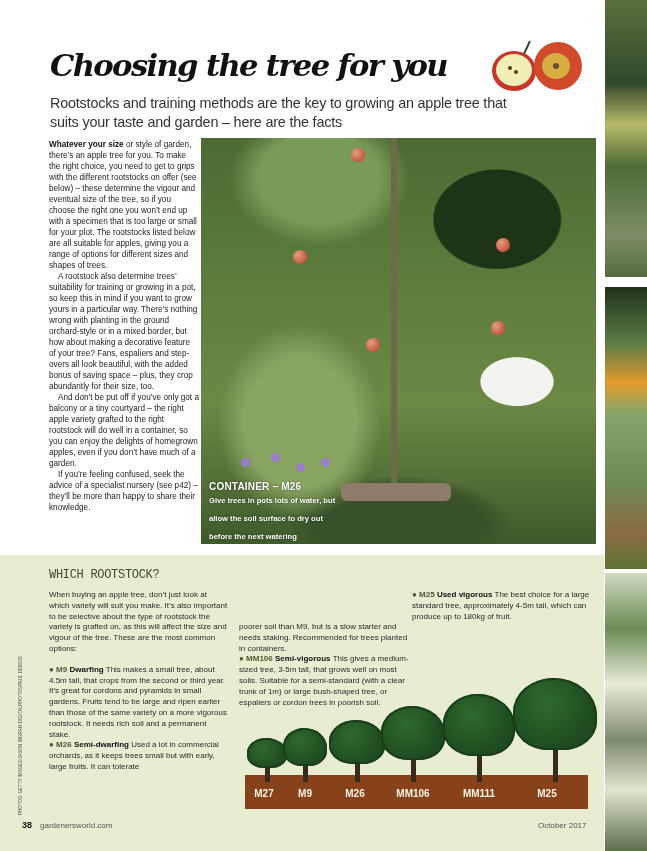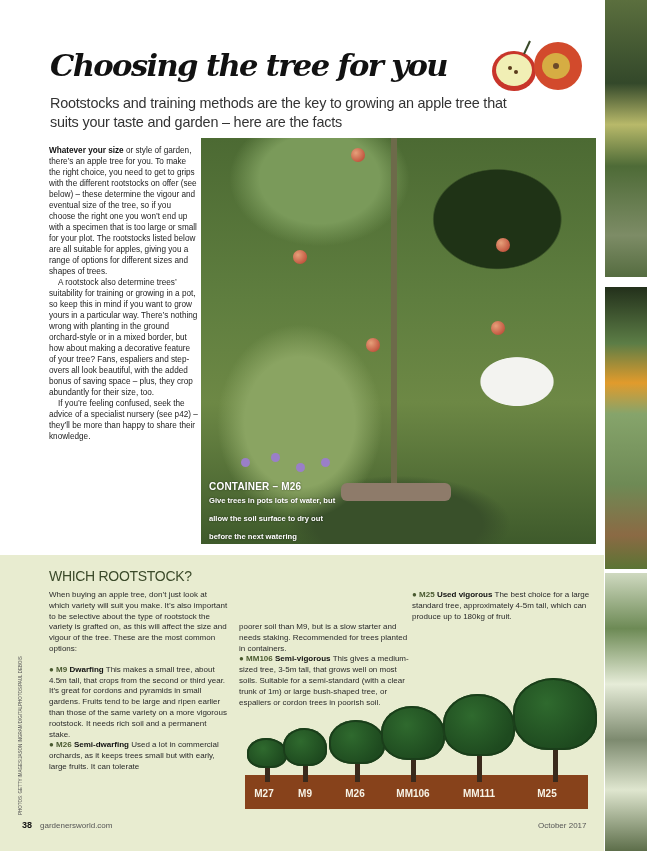--- a/index.html
+++ b/index.html
@@ -1,20 +1,20 @@
 <!DOCTYPE html>
 <html><head>
 <meta charset="utf-8">
 <style>
   html, body { margin:0; padding:0; }
   body { width:647px; height:851px; position:relative; overflow:hidden; background:#ffffff; font-family:"DejaVu Sans", sans-serif; color:#222; }
   .title { position:absolute; left:50px; top:48px; font-family:"DejaVu Serif", serif; font-weight:900; font-style:italic; font-size:30px; letter-spacing:-1.6px; color:#111; white-space:nowrap; transform:scaleX(1.02); transform-origin:left; }
   .subtitle { position:absolute; left:50px; top:94px; width:460px; font-family:"Liberation Sans", sans-serif; font-size:14.4px; line-height:19px; color:#333; letter-spacing:-0.2px; }
   .apples { position:absolute; left:486px; top:36px; width:100px; height:60px; }
-  .intro { position:absolute; left:49px; top:139px; width:150px; font-family:"Liberation Sans", sans-serif; font-size:8.2px; line-height:11px; color:#222;margin-top:6px; }
+  .intro { position:absolute; left:49px; top:139px; width:150px; font-family:"Liberation Sans", sans-serif; font-size:8.2px; line-height:11px; color:#222; }
   .intro p { margin:0; text-indent:9px; }
   .intro p:first-child { text-indent:0; }
   .intro b { font-weight:bold; color:#111; }
   .photo { position:absolute; left:201px; top:138px; width:395px; height:406px; overflow:hidden;
     background:
       radial-gradient(ellipse 60px 40px at 80% 60%, #f3f3f0 0 60%, transparent 62%),
       radial-gradient(ellipse 90px 70px at 75% 20%, #1f3316 0 70%, transparent 72%),
       radial-gradient(ellipse 120px 90px at 30% 10%, #7a9a5a 0 50%, transparent 75%),
       radial-gradient(ellipse 110px 130px at 25% 70%, #8aa462 0 50%, transparent 75%),
       radial-gradient(ellipse 140px 60px at 50% 95%, #39502a 0 60%, transparent 80%),
@@ -25,21 +25,21 @@
   .apple-dot { position:absolute; width:14px; height:14px; border-radius:50%; background:radial-gradient(circle at 35% 35%, #e6a07a, #b53a2a); }
   .flower { position:absolute; width:9px; height:9px; border-radius:50%; background:#9a7fc8; }
   .caption { position:absolute; left:8px; top:343px; width:130px; color:#fff; font-family:"Liberation Sans", sans-serif; text-shadow:0 0 2px rgba(0,0,0,.6); }
   .caption .cap-title { font-weight:bold; font-size:10px; letter-spacing:.2px; }
   .caption .cap-text { font-weight:bold; font-size:7.6px; line-height:18px; }
   .strip { position:absolute; left:605px; width:42px; }
   .strip1 { top:0; height:277px; background:linear-gradient(180deg,#5b6f3e 0%,#33482a 30%,#b8b96a 45%,#4e6b37 60%,#7d8c66 85%,#556c40 100%); }
   .strip2 { top:287px; height:282px; background:linear-gradient(180deg,#23301b 0%,#5c7d46 20%,#e19b2c 34%,#86a46b 45%,#6e8a55 70%,#8b6a44 88%,#5b7434 100%); }
   .strip3 { top:573px; height:278px; background:linear-gradient(180deg,#cfd9c0 0%,#6d8a55 20%,#e6ecd8 40%,#7d8a6f 60%,#dfe6cf 78%,#5d6e4a 100%); }
   .panel { position:absolute; left:0; top:555px; width:604px; height:296px; background:#e8ecd0; }
-  .panel-title { position:absolute; left:49px; top:568px; font-family:Liberation Sans, sans-serif; font-size:14px; color:#3b4a2a; letter-spacing:-0.3px;text-align:right; }
+  .panel-title { position:absolute; left:49px; top:568px; font-family:Liberation Mono, monospace; font-size:12px; color:#3b4a2a; letter-spacing:-0.3px;text-align:right; }
   .col { position:absolute; font-family:"Liberation Sans", sans-serif; font-size:8px; line-height:10.8px; color:#2a2a2a; }
   .col1 { left:49px; top:590px; width:180px; }
   .col2 { left:239px; top:590px; width:170px;margin-top:32px; }
   .col3 { left:412px; top:590px; width:180px; }
   .col p { margin:0; }
   .col .gap { height:10px; }
   .bullet { color:#4a5a30; }
   .code { font-weight:bold; color:#4a5a30; }
   .lbl { font-weight:bold; color:#111; }
   .credit { position:absolute; left:18px; top:615px; width:8px; height:200px; }
@@ -68,20 +68,21 @@
   <ellipse cx="72" cy="30" rx="24" ry="24" fill="#d24a2c"></ellipse>
   <ellipse cx="70" cy="30" rx="14" ry="13" fill="#d7c64a" opacity="0.8"></ellipse>
   <circle cx="70" cy="30" r="3" fill="#6a4a2a"></circle>
 </svg>
 
 <div class="subtitle">Rootstocks and training methods are the key to growing an apple tree that suits your taste and garden – here are the facts</div>
 
 <div class="intro">
   <p><b>Whatever your size</b><span> or style of garden, there’s an apple tree for you. To make the right choice, you need to get to grips with the different rootstocks on offer (see below) – these determine the vigour and eventual size of the tree, so if you choose the right one you won’t end up with a specimen that is too large or small for your plot. The rootstocks listed below are all suitable for apples, giving you a range of options for different sizes and shapes of trees.</span></p>
   <p>A rootstock also determine trees’ suitability for training or growing in a pot, so keep this in mind if you want to grow yours in a particular way. There’s nothing wrong with planting in the ground orchard-style or in a mixed border, but how about making a decorative feature of your tree? Fans, espaliers and step-overs all look beautiful, with the added bonus of saving space – plus, they crop abundantly for their size, too.</p>
+  <p>And don’t be put off if you’ve only got a balcony or a tiny courtyard – the right apple variety grafted to the right rootstock will do well in a container, so you can enjoy the delights of homegrown apples, even if you don’t have much of a garden.</p>
   <p>If you’re feeling confused, seek the advice of a specialist nursery (see p42) – they’ll be more than happy to share their knowledge.</p>
 </div>
 
 <div class="photo">
   <div class="trunk"></div>
   <div class="pot"></div>
   <div class="apple-dot" style="left:92px;top:112px"></div>
   <div class="apple-dot" style="left:150px;top:10px"></div>
   <div class="apple-dot" style="left:165px;top:200px"></div>
   <div class="apple-dot" style="left:290px;top:183px"></div>

